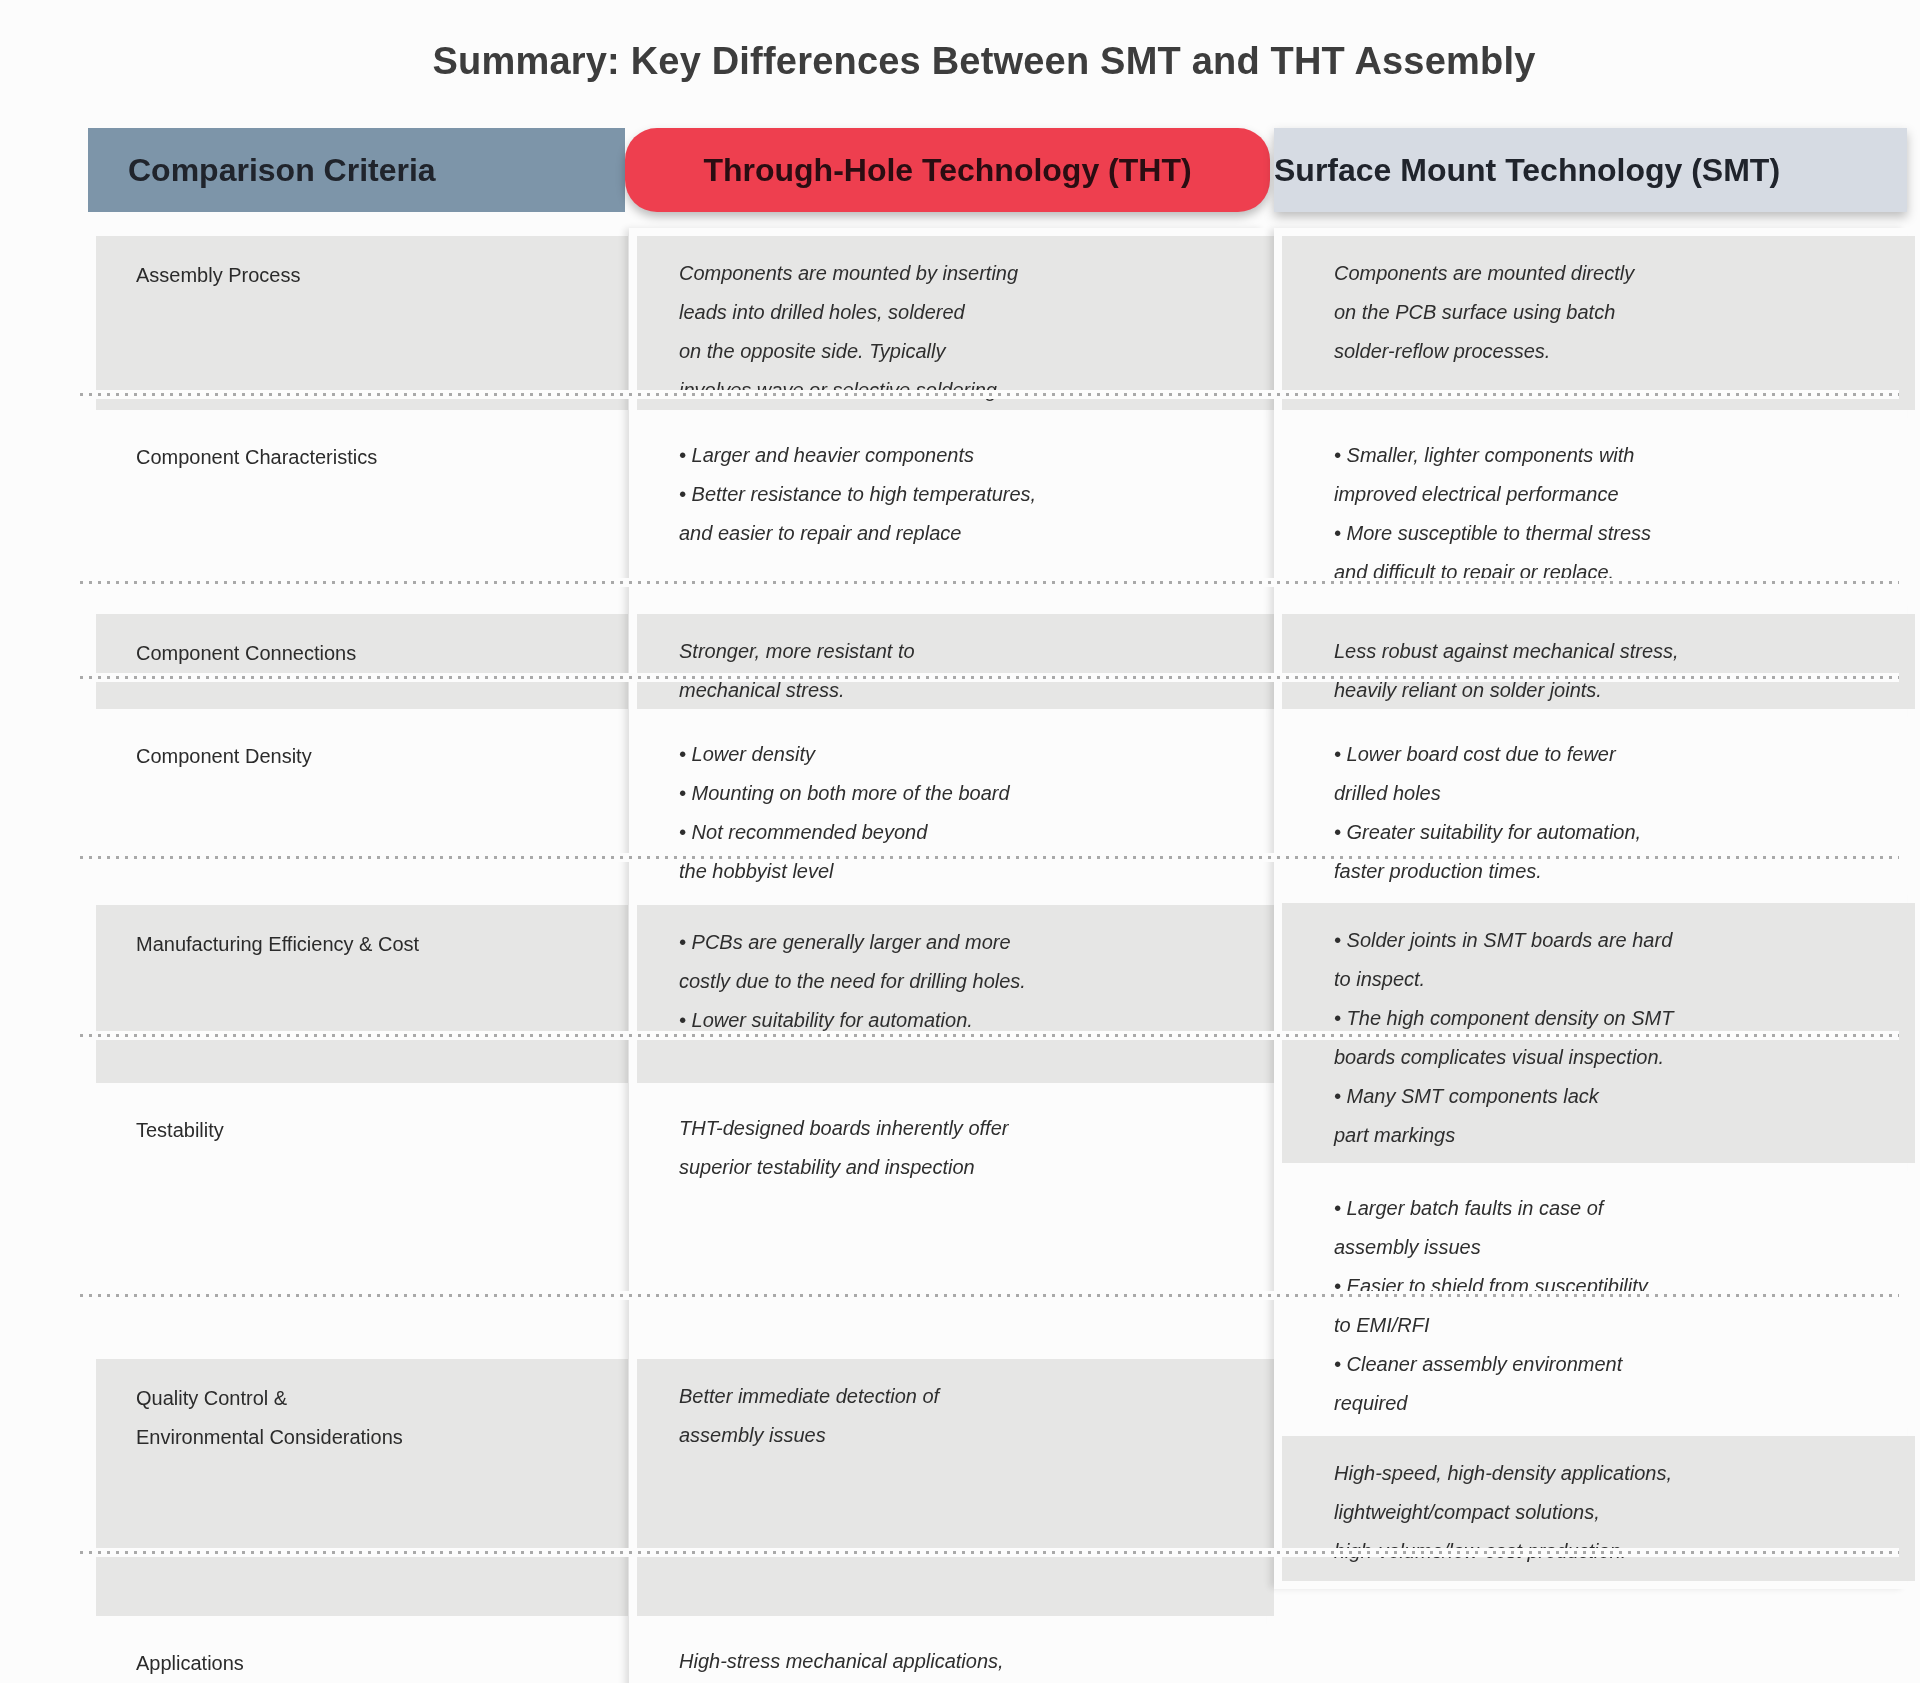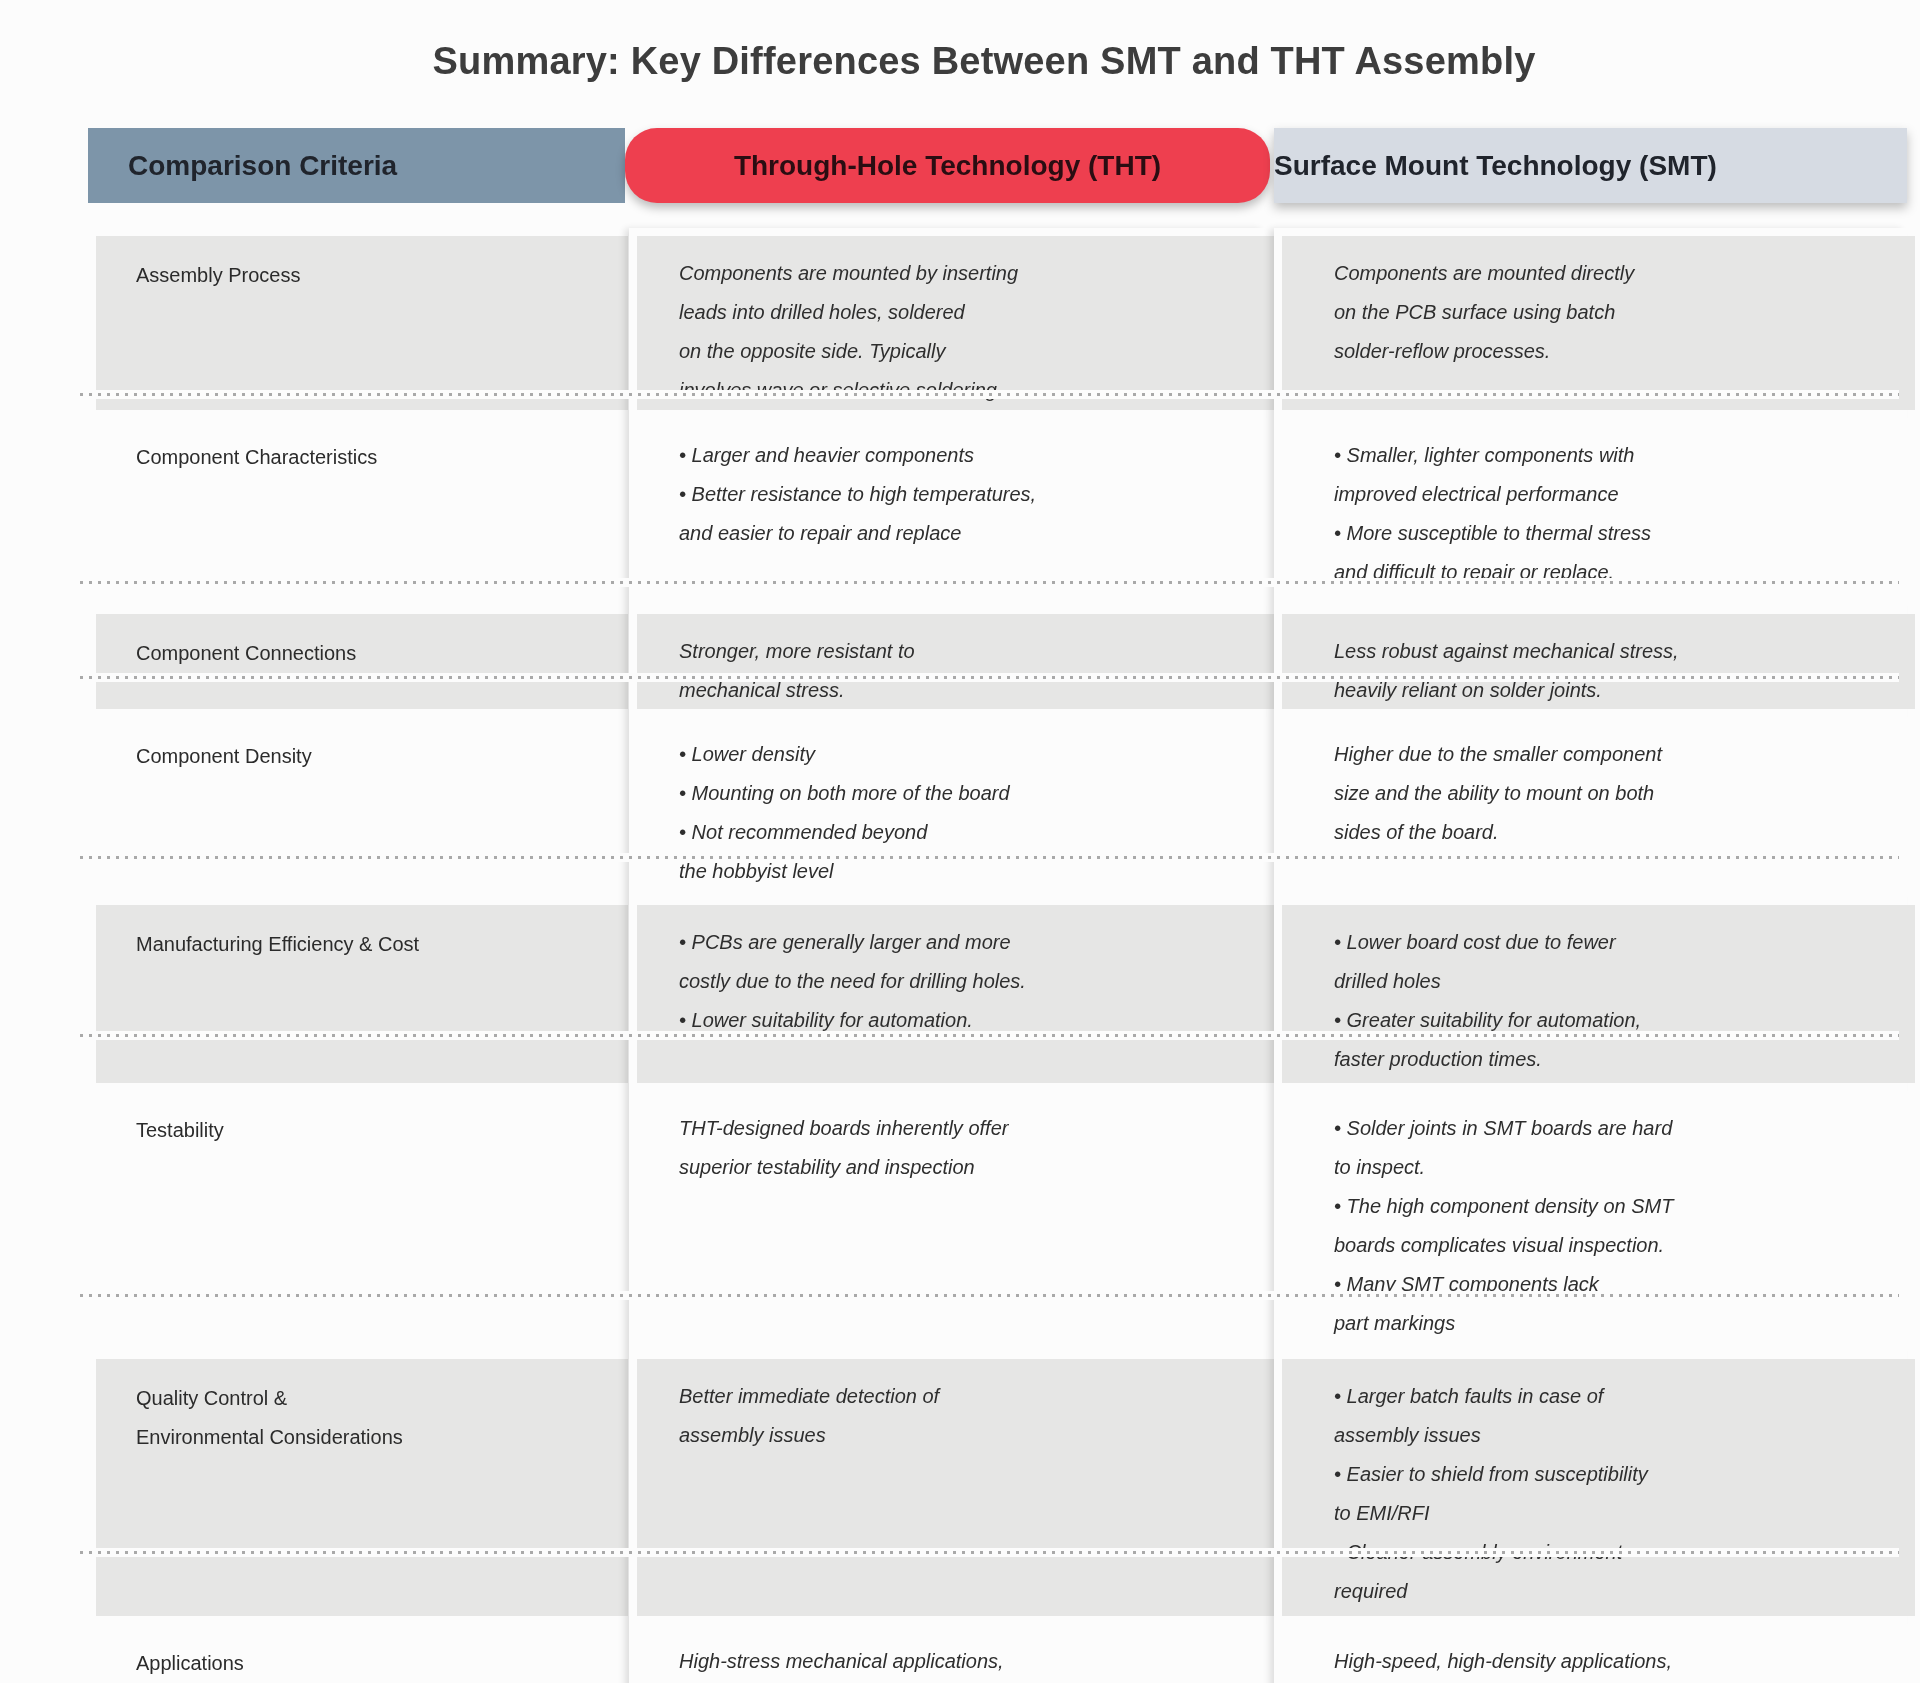--- a/index.html
+++ b/index.html
@@ -23,23 +23,23 @@
     position: absolute;
     left: 48px; top: 88px;
     width: 1819px; height: 1589px;
   }
   .col { position: absolute; top: 0; }
   .col-criteria { left: 0; width: 532px; }
   .col-tht      { left: 541px; width: 637px; }
   .col-smt      { left: 1186px; width: 633px; }
 
   .hdr {
-    position: absolute; top: 0; height: 75px;
+    position: absolute; top: 0; height: 84px;
     display: flex; align-items: center;
-    font-weight: bold; font-size: 28px;
+    font-weight: bold; font-size: 32px;
     white-space: nowrap;
   }
   .col-criteria .hdr {
     left: 0; width: 537px;
     background: #7d95a9; color: #20242c;
     padding-left: 40px;
   }
   .col-tht .hdr {
     left: -4px; width: 645px;
     background: #ee3f4f; color: #2a0d12;
@@ -147,23 +147,20 @@
     <div class="body">
       <div class="row h0">Components are mounted directly
 on the PCB surface using batch
 solder-reflow processes.</div>
       <div class="row h1">• Smaller, lighter components with
 improved electrical performance
 • More susceptible to thermal stress
 and difficult to repair or replace.</div>
       <div class="row h2">Less robust against mechanical stress,
 heavily reliant on solder joints.</div>
-      <div class="row h3">Higher due to the smaller component
-size and the ability to mount on both
-sides of the board.</div>
       <div class="row h4">• Lower board cost due to fewer
 drilled holes
 • Greater suitability for automation,
 faster production times.</div>
       <div class="row h5">• Solder joints in SMT boards are hard
 to inspect.
 • The high component density on SMT
 boards complicates visual inspection.
 • Many SMT components lack
 part markings</div>

